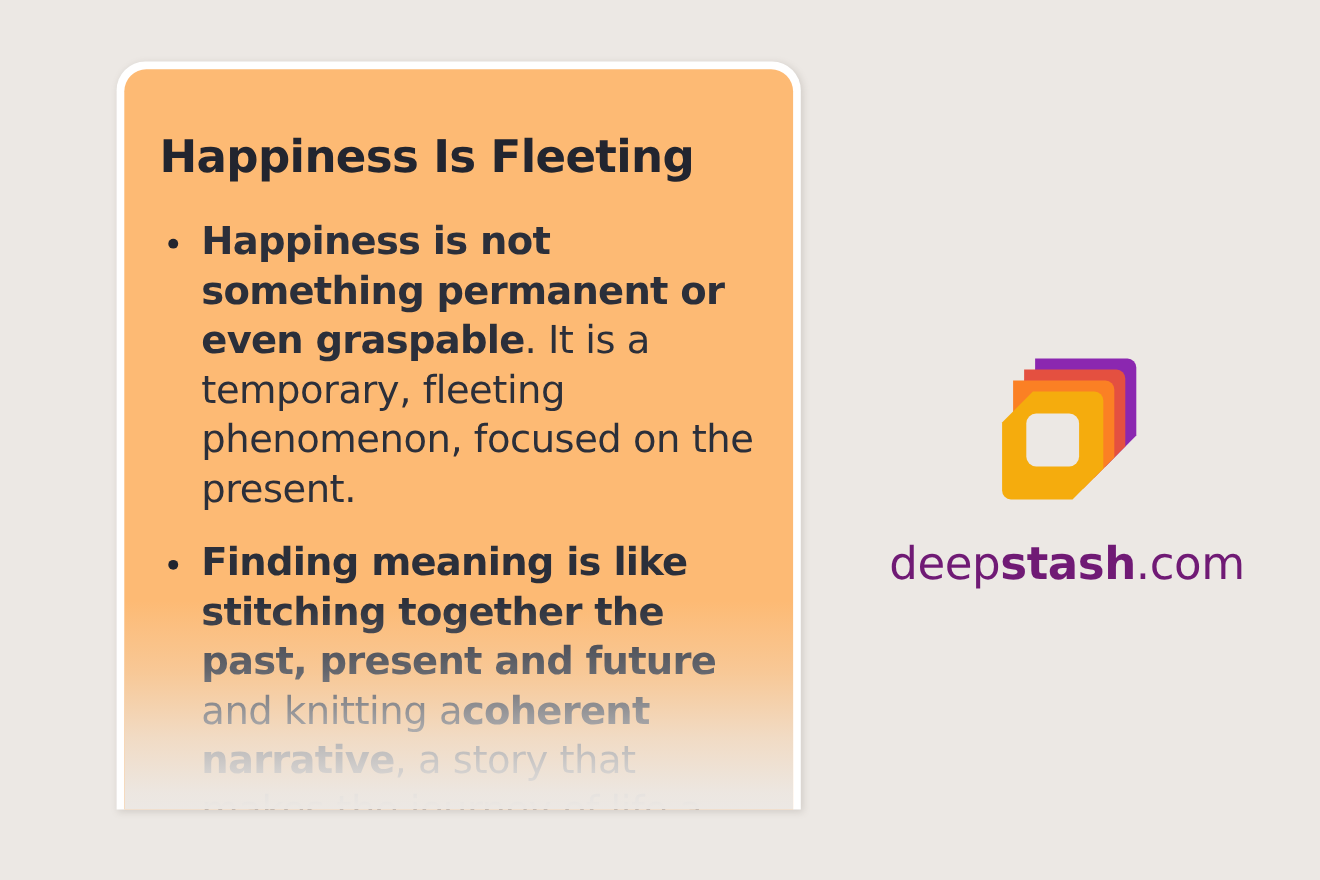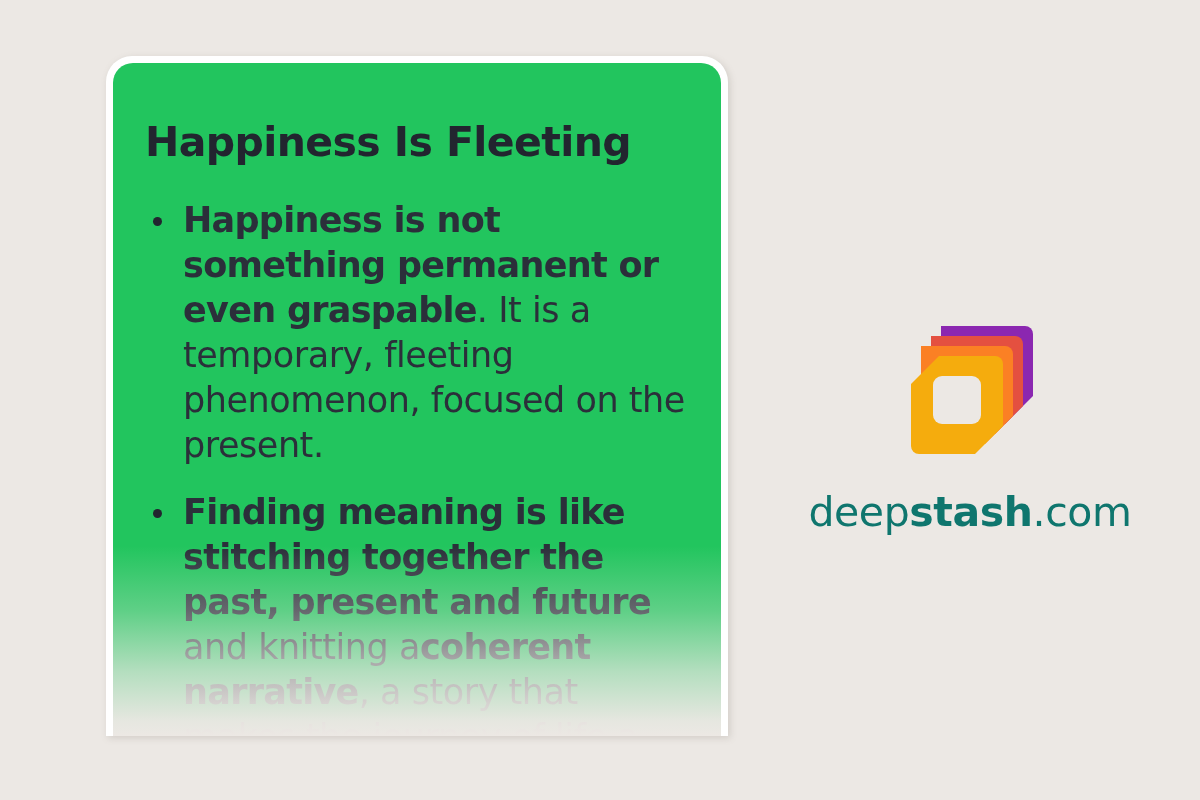--- a/index.html
+++ b/index.html
@@ -138,21 +138,21 @@
   .brand-name .w-deep { font-weight: normal; }
   .brand-name .w-stash { font-weight: bold; }
   .brand-name .w-tld { font-weight: normal; }
 </style>
 </head>
 <body style="background: rgb(236, 232, 228);">
 
 <div id="stage">
 
   <div class="card-wrap">
-    <div class="card-inner" style="background: #22c55e;">
+    <div class="card-inner" style="background: #fdba74;">
 
       <div class="card-content">
         <h1 class="card-title">Happiness Is Fleeting</h1>
 
         <ul class="bullets" id="bullet-list">
             <li><b>Happiness is not something permanent or even graspable</b><span>. It is a temporary, fleeting phenomenon, focused on the present.</span></li>
             <li><b>Finding meaning is like stitching together the past, present and future</b><span> and knitting a</span><b>coherent narrative</b><span>, a story that makes the journey of life a worthwhile endeavour.</span></li>
           </ul>
       </div>
 
@@ -170,19 +170,19 @@
         <path id="logo-red" d="M28 16 h84 a8 8 0 0 1 8 8 v62 l-28 28 h-56 a8 8 0 0 1 -8 -8 v-62 z" fill="#E45040"></path>
 
         <path id="logo-orange" d="M18 26 h84 a8 8 0 0 1 8 8 v62 l-28 28 h-56 a8 8 0 0 1 -8 -8 v-62 z" fill="#FB8024"></path>
 
         <path id="logo-amber" d="M36 36 h56 a8 8 0 0 1 8 8 v62 l-28 28 h-56 a8 8 0 0 1 -8 -8 v-62 z" fill="#F5AC0D"></path>
 
         <rect id="logo-cutout" x="30" y="56" width="48" height="48" rx="9" fill="#ECE8E4"></rect>
       </svg>
     </div>
 
-    <div class="brand-name" style="color: #0f766e;">
+    <div class="brand-name" style="color: #701a75;">
       <span class="w-deep">deep</span><span class="w-stash">stash</span><span class="w-tld">.com</span>
     </div>
 
   </div>
 
 </div>
 
 </body></html>

